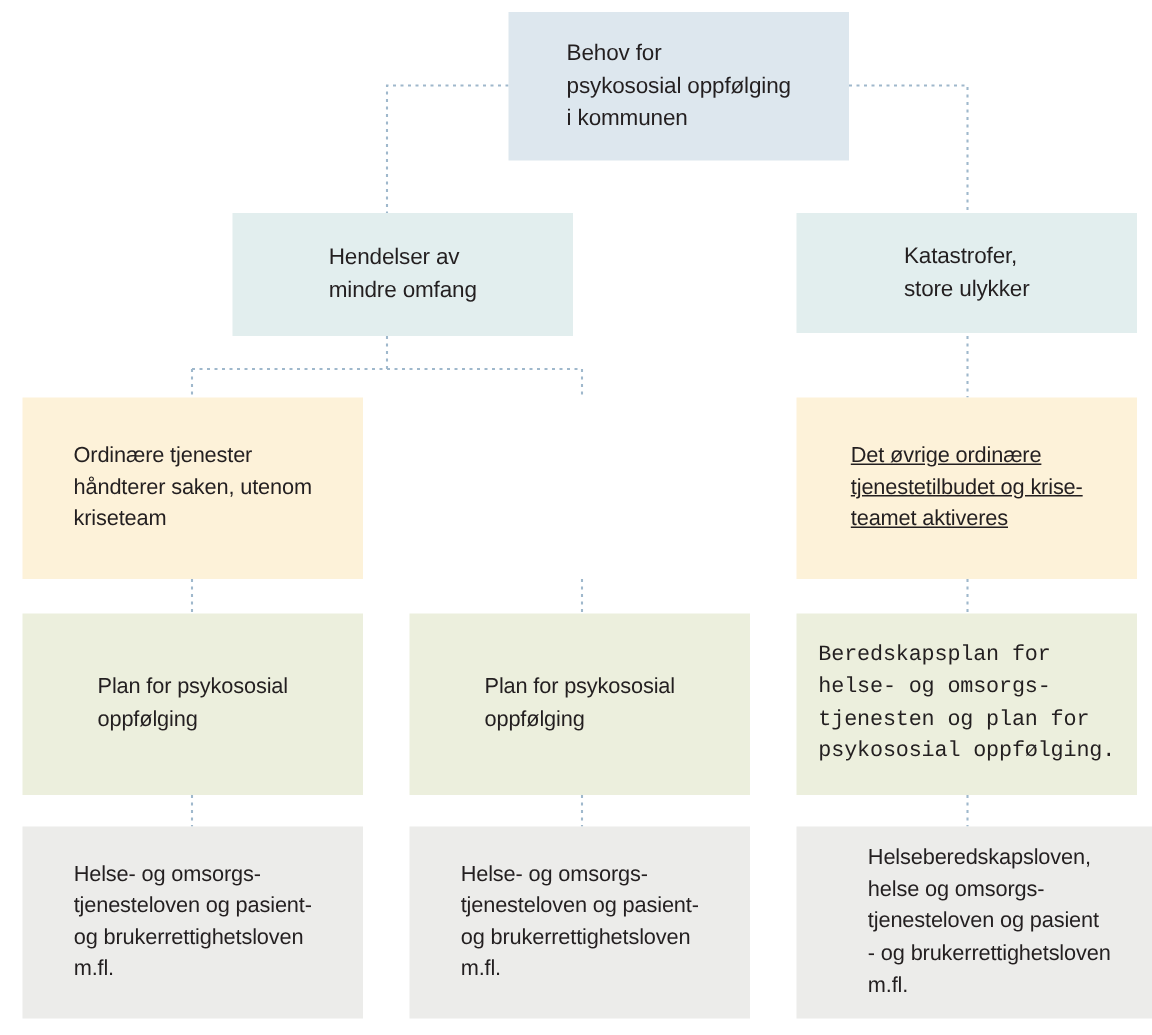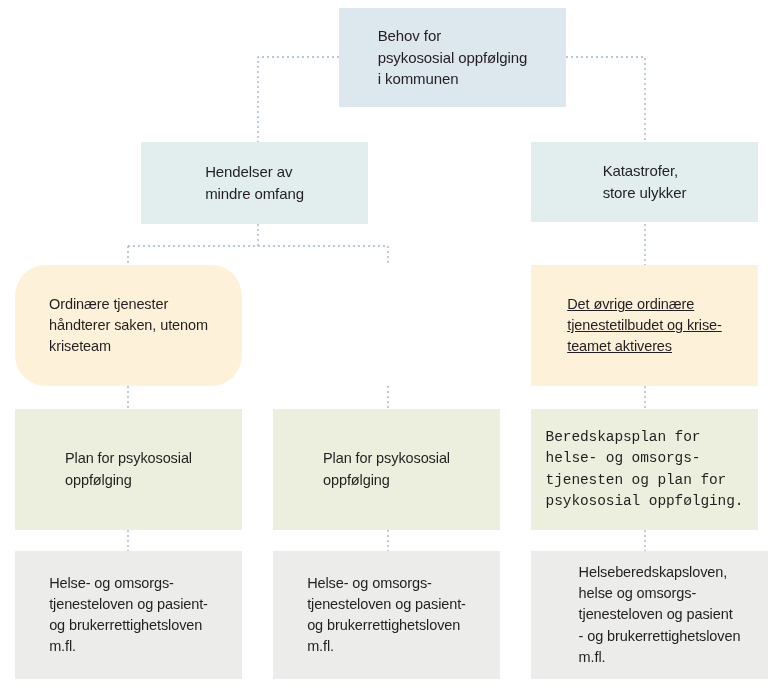--- a/index.html
+++ b/index.html
@@ -49,21 +49,21 @@
     left: 339px;
     top: 8px;
     width: 227px;
     height: 99px;
     background: #dde7ee;
     font-size: 15px;
   }
 
   
   #node-branch-small {
-    left: 141px;
+    left: 155px;
     top: 142px;
     width: 227px;
     height: 82px;
     background: #e2eeee;
     font-size: 15px;
   }
   #node-branch-major {
     left: 531px;
     top: 142px;
     width: 227px;
@@ -72,21 +72,21 @@
     font-size: 15px;
   }
 
   
   .node-response {
     top: 265px;
     height: 121px;
     background: #fdf2d9;
     font-size: 14.5px;
   }
-  #node-response-1 { left: 15px;  width: 227px; border-radius: 31px; }
+  #node-response-1 { left: 15px;  width: 227px; }
   #node-response-2 { left: 273px; width: 227px; }
   #node-response-3 { left: 531px; width: 227px; text-decoration: underline; }
 
   
   .node-plan {
     top: 409px;
     height: 121px;
     background: #ecefdd;
     font-size: 14.5px;
   }

